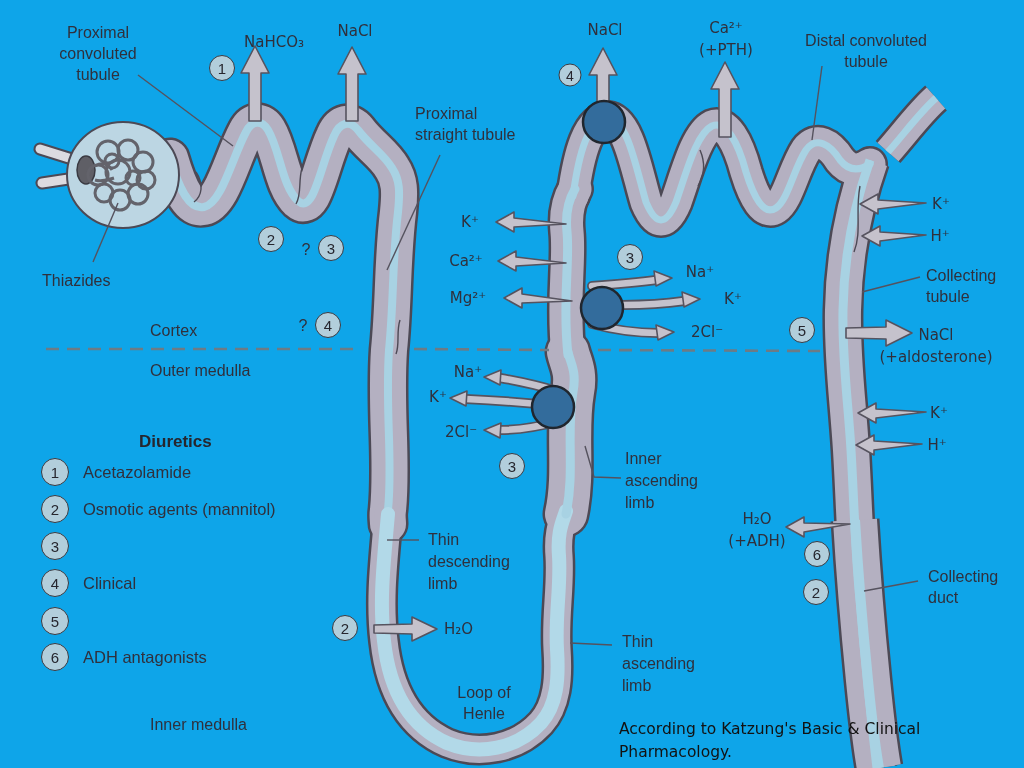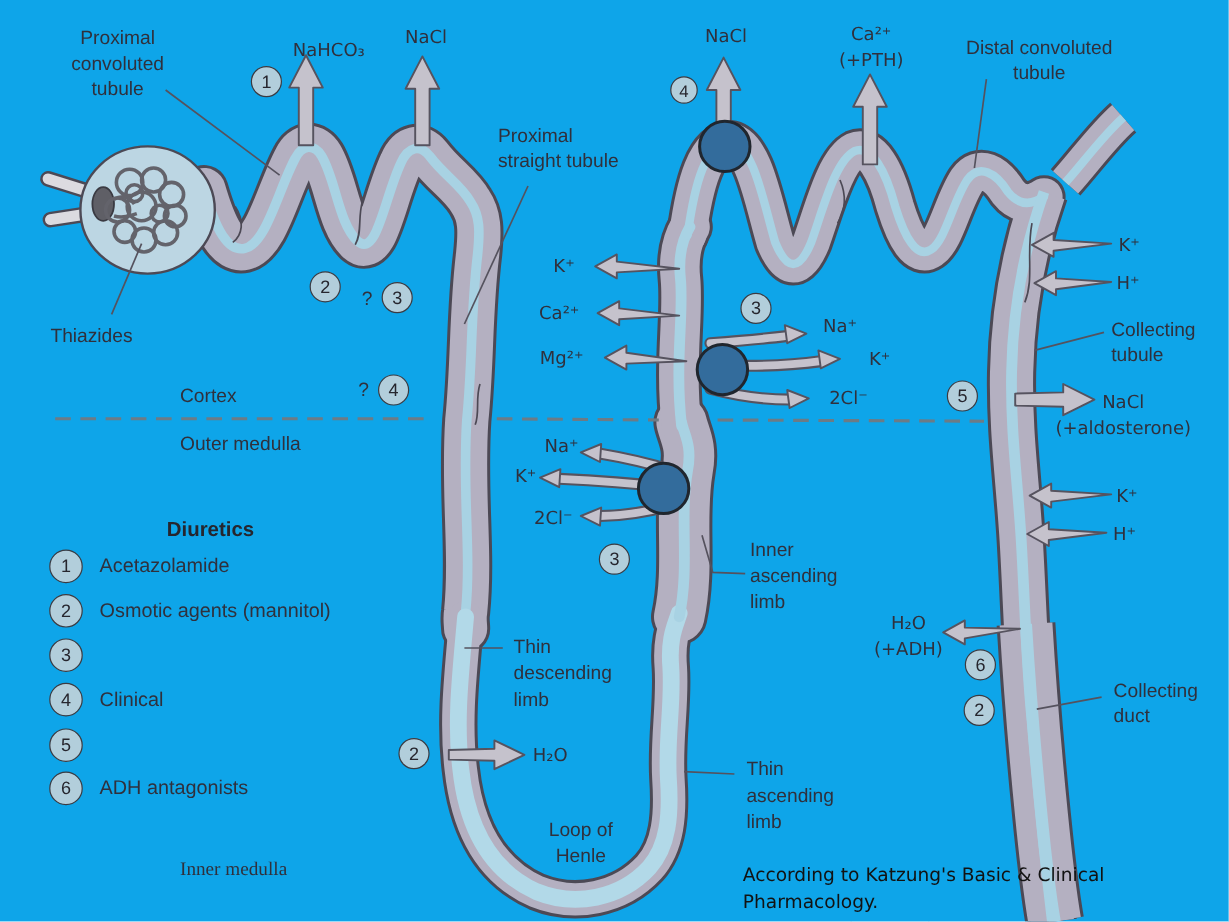--- a/index.html
+++ b/index.html
@@ -187,21 +187,21 @@
 <div class="lbl" style="left:622px;top:631px;line-height:22px;">Thin
 ascending
 limb</div>
 <div class="lbl c" style="left:471px;top:682px;margin-left:13px;">Loop of
 Henle</div>
 <div class="lbl" style="left:928px;top:566px;">Collecting
 duct</div>
 
 <div class="lbl" style="left:150px;top:320px;">Cortex</div>
 <div class="lbl" style="left:150px;top:360px;">Outer medulla</div>
-<div class="lbl" style="left:150px;top:714px;font-family:Liberation Serif, serif;">Inner medulla</div>
+<div class="lbl" style="left:150px;top:714px;">Inner medulla</div>
 
 <div class="lbl ion c" style="left:274px;top:32px;text-align:center;">NaHCO₃</div>
 <div class="lbl ion c" style="left:355px;top:21px;">NaCl</div>
 <div class="lbl ion c" style="left:605px;top:20px;">NaCl</div>
 <div class="lbl ion ion2 c" style="left:726px;top:17px;">Ca²⁺
 (+PTH)</div>
 <div class="lbl ion c" style="left:470px;top:212px;">K⁺</div>
 <div class="lbl ion c" style="left:466px;top:251px;">Ca²⁺</div>
 <div class="lbl ion c" style="left:468px;top:288px;">Mg²⁺</div>
 <div class="lbl ion c" style="left:700px;top:262px;">Na⁺</div>

